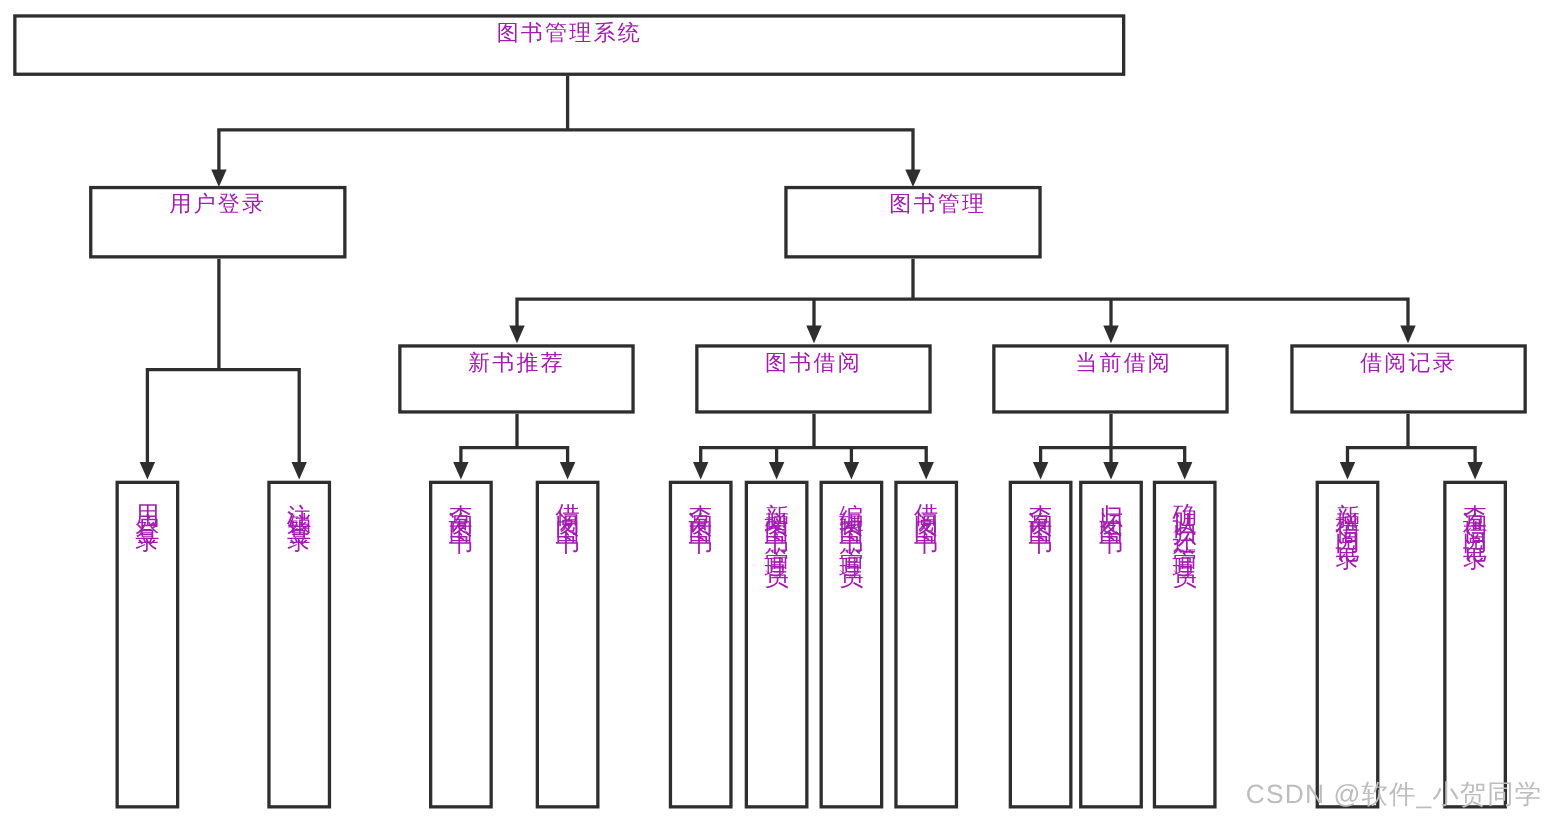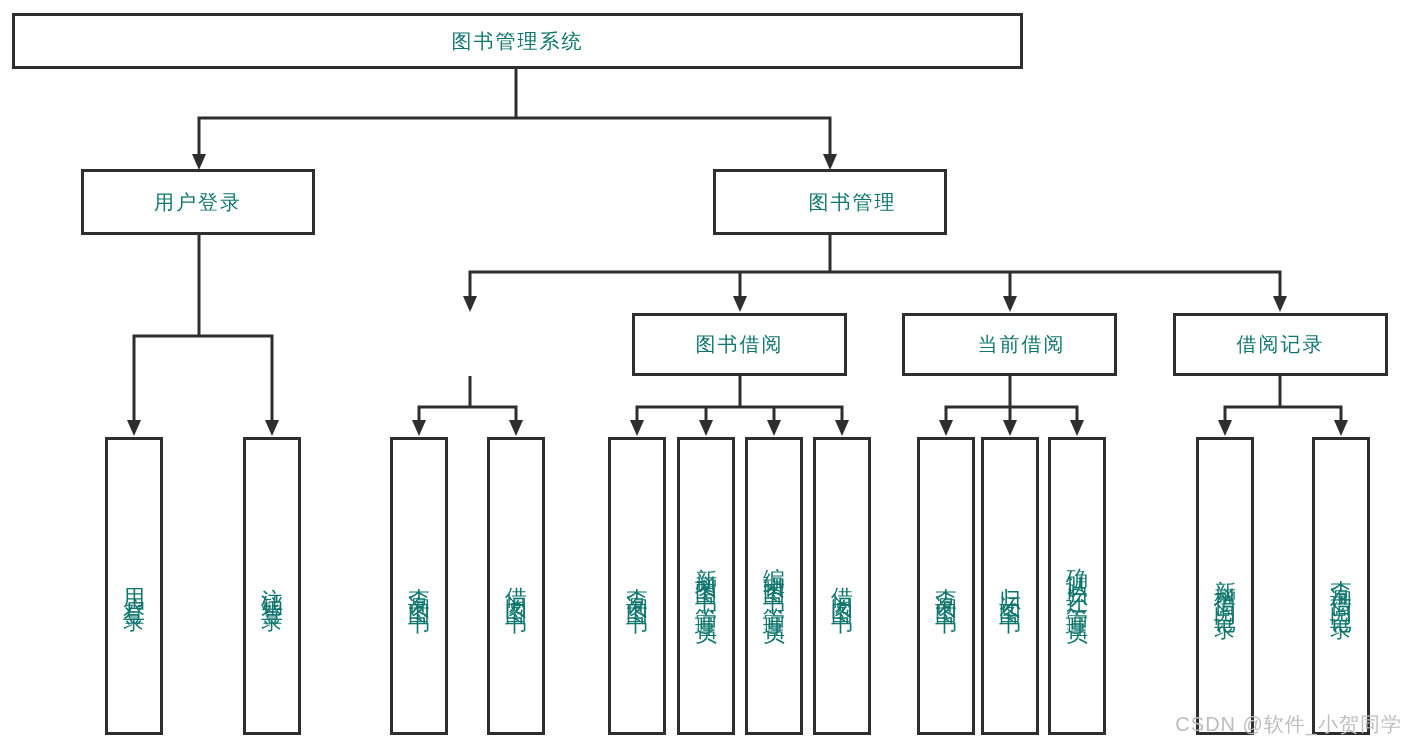--- a/index.html
+++ b/index.html
@@ -5,34 +5,34 @@
   html,body{margin:0;padding:0;background:#ffffff;}
   .stage{
     position:relative;width:1405px;height:747px;background:#ffffff;overflow:hidden;
     font-family:"Liberation Sans","DejaVu Sans",sans-serif;
   }
   .wires{position:absolute;left:0;top:0;width:1405px;height:747px;pointer-events:none;}
   .wires path{stroke:#2e2e2e;stroke-width:3;fill:none;stroke-linejoin:miter;}
   .wires path.arrow{fill:#2e2e2e;stroke:none;}
   .box{
     position:absolute;box-sizing:border-box;background:#ffffff;border:3px solid #2e2e2e;
-    display:flex;align-items:center;justify-content:center;color:#0f766e;
+    display:flex;align-items:flex-start;justify-content:center;color:#a21caf;
   }
   .hlabel{font-size:20px;letter-spacing:2px;white-space:nowrap;}
   .root{left:12px;top:13px;width:1011px;height:56px;}
   .l2{top:169px;height:66px;}
   .mid{top:313px;width:215px;height:63px;}
   .leaf{top:437px;width:58px;height:298px;}
   .vtext{
     writing-mode:vertical-rl;text-orientation:mixed;
     font-size:22px;line-height:1;letter-spacing:8px;white-space:nowrap;
   }
   .watermark{
     position:absolute;right:3px;bottom:9px;z-index:3;
-    font-size:20px;color:#bdbdbd;letter-spacing:1px;white-space:nowrap;
+    font-size:24px;color:#bdbdbd;letter-spacing:1px;white-space:nowrap;
   }
 </style>
 </head>
 <body>
 
 <div class="stage">
 
   <svg class="wires" viewBox="0 0 1405 747" aria-hidden="true">
     <g>
       <path d="M516 69 V118"></path>
@@ -91,20 +91,23 @@
     <span class="hlabel">图书管理系统</span>
   </div>
 
   <div class="box l2" style="left:81px;width:234px;">
     <span class="hlabel">用户登录</span>
   </div>
   <div class="box l2" style="left:713px;width:234px;padding-left:45px;">
     <span class="hlabel">图书管理</span>
   </div>
 
+  <div class="box mid" style="left:362px;">
+    <span class="hlabel">新书推荐</span>
+  </div>
   <div class="box mid" style="left:632px;">
     <span class="hlabel">图书借阅</span>
   </div>
   <div class="box mid" style="left:902px;padding-left:24px;">
     <span class="hlabel">当前借阅</span>
   </div>
   <div class="box mid" style="left:1173px;">
     <span class="hlabel">借阅记录</span>
   </div>
 

